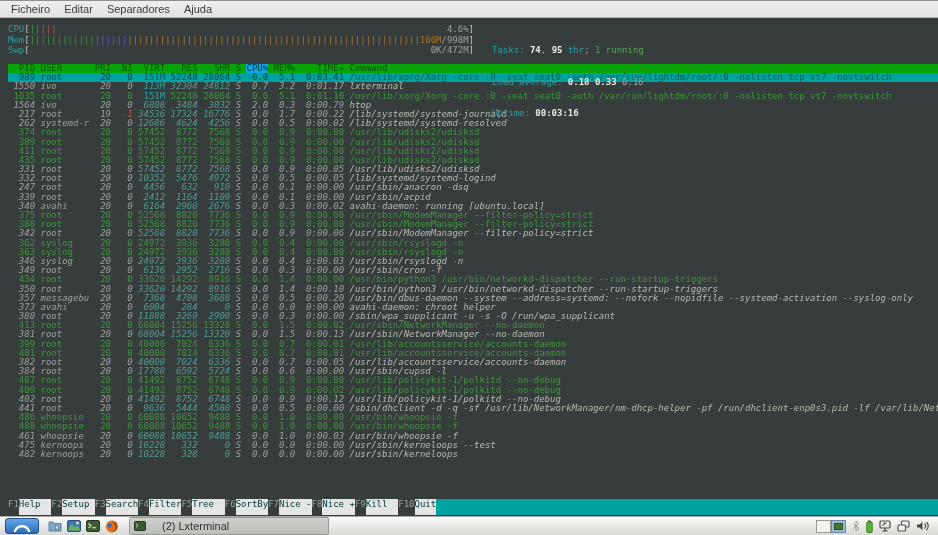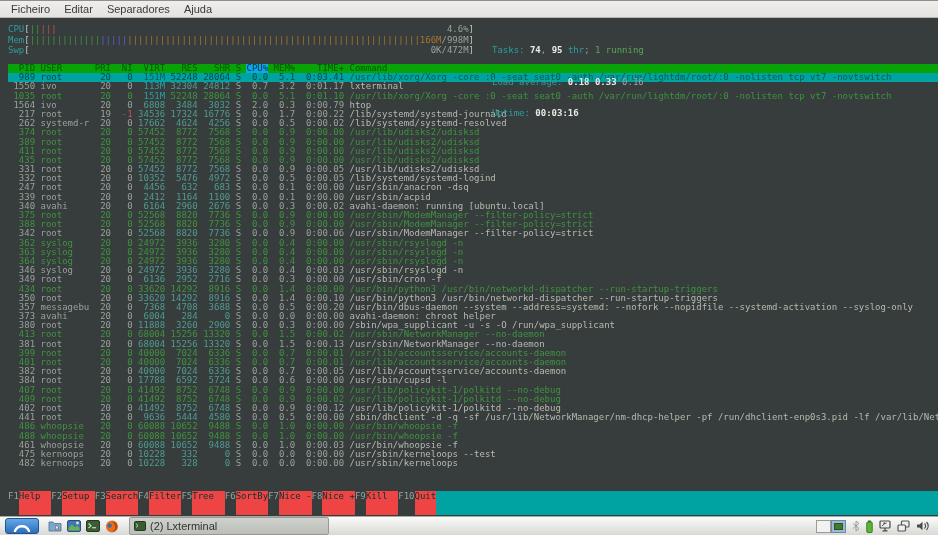--- a/index.html
+++ b/index.html
@@ -28,46 +28,46 @@
   .tick-green{color:#3f923f} .tick-red{color:#c05050} .tick-blue{color:#5560c8} .tick-orange{color:#a9742f}
   .meter-col-right { position:absolute; left:484px; top:0; line-height:10.5px; white-space:pre; }
   .sg-teal{color:#2d9d9d} .sg-bold{color:#e9ebe3;font-weight:bold} .sg-dim{color:#9aa09a}
   .sg-green{color:#55a855} .sg-orange{color:#a9742f}
 
   
   .ptable { flex:1; overflow:hidden; }
   .row { display:block; white-space:pre; height:9.2px; overflow:hidden; width:100%; }
   .hdr { background:#07a307; color:#045804; }
   .hdr-sort { background:#0ea5e9; color:#003a3a; }
-  .r-n { color:#9aa09a; }
+  .r-n { color:#9aa09a;font-style:italic; }
   .r-g { color:#3f923f; }
   .r-sel { background:#00a2a2; color:#024c4c; }
   .f-teal{color:#2d9d9d} .f-mem{color:#4f9a8f} .f-red{color:#c05050}
   .f-run{color:#57aa57} .f-cmd{color:#b6bab0}
   .r-sel .f-teal,.r-sel .f-mem{color:#045e5e}
   .r-sel .f-cmd{color:#046049}
 
   
-  .fnbar { display:flex; white-space:pre; height:24px; line-height:10px; margin-top:auto; margin-left:-8px; padding-left:8px; }
+  .fnbar { display:flex; white-space:pre; height:16px; line-height:10px; margin-top:auto; margin-left:-8px; padding-left:8px; }
   .fk { display:flex; }
   .fk-key { color:#9aa09a; }
-  .fk-label { background:#ef4444; color:#013535; }
+  .fk-label { background:#e5e5e5; color:#013535; }
   .fk-fill { flex:1; background:#00a2a2; }
 
   
   .taskbar { position:absolute; left:0; right:0; bottom:0; height:19px;
     background:linear-gradient(#fbfbfa,#d8d8d4); border-top:1px solid #a8a8a4;
     display:flex; align-items:center; padding:0 5px; }
   .menu-button { width:34px; height:16px; border-radius:3px; margin-right:6px;
     background:linear-gradient(#66a7e8,#2b6db8); border:1px solid #1e558f;
     display:flex; align-items:center; justify-content:center; cursor:pointer; }
   .launcher { width:17px; height:16px; display:flex; align-items:center; justify-content:center; margin:0 1px; cursor:pointer; }
   .task-button { margin-left:8px; height:16px; width:200px; display:flex; align-items:center;
     background:linear-gradient(#cfd1cd,#bcbeba); border:1px solid #979995; border-radius:2px;
-    padding:8px 4px; gap:4px; cursor:pointer; }
+    padding:8px 4px; gap:16px; cursor:pointer; }
   .task-label { font-size:11px; color:#333; white-space:nowrap; overflow:hidden; }
   .tray { margin-left:auto; display:flex; align-items:center; gap:6px; padding-right:3px; }
   .pager { display:flex; cursor:pointer; }
   .pager-cell { width:15px; height:13px; border:1px solid #9a9c98; background:#f2f2f0; }
   .pager-cell.active { background:#9db9d4; border-color:#6d89a4; display:flex; align-items:center; justify-content:center; }
   .pager-mini { width:9px; height:7px; background:#3f7a2f; border:1px solid #2c5520; }
   .tray-icon { display:flex; align-items:center; justify-content:center; cursor:pointer; }
 </style>
 </head>
 <body>
@@ -95,36 +95,35 @@
       </div>
     </div>
 
     <div class="ptable" id="ptable">
         <div class="row hdr"><span>  PID</span> <span>USER     </span> <span>PRI</span> <span> NI</span> <span> VIRT</span> <span>  RES</span> <span>  SHR</span> <span>S</span> <span class="hdr-sort">CPU%</span> <span>MEM%</span> <span>   TIME+</span> <span>Command</span></div>
         <div class="row r-sel"><span>  989</span> <span>root     </span> <span> 20</span> <span>  0</span> <span class="f-teal"> 151M</span> <span>52248</span> <span>28064</span> <span>S</span> <span> 0.0</span> <span> 5.1</span> <span> 0:03.41</span> <span class="f-cmd">/usr/lib/xorg/Xorg -core :0 -seat seat0 -auth /var/run/lightdm/root/:0 -nolisten tcp vt7 -novtswitch</span></div>
         <div class="row r-n"><span> 1550</span> <span>ivo      </span> <span> 20</span> <span>  0</span> <span class="f-teal"> 113M</span> <span class="f-mem">32304</span> <span class="f-mem">24812</span> <span>S</span> <span> 0.7</span> <span> 3.2</span> <span> 0:01.17</span> <span class="f-cmd">lxterminal</span></div>
         <div class="row r-g"><span> 1035</span> <span>root     </span> <span> 20</span> <span>  0</span> <span class="f-teal"> 151M</span> <span>52248</span> <span>28064</span> <span>S</span> <span> 0.0</span> <span> 5.1</span> <span> 0:01.10</span> <span>/usr/lib/xorg/Xorg -core :0 -seat seat0 -auth /var/run/lightdm/root/:0 -nolisten tcp vt7 -novtswitch</span></div>
         <div class="row r-n"><span> 1564</span> <span>ivo      </span> <span> 20</span> <span>  0</span> <span class="f-mem"> 6808</span> <span class="f-mem"> 3484</span> <span class="f-mem"> 3032</span> <span>S</span> <span> 2.0</span> <span> 0.3</span> <span> 0:00.79</span> <span class="f-cmd">htop</span></div>
         <div class="row r-n"><span>  217</span> <span>root     </span> <span> 19</span> <span class="f-red"> -1</span> <span class="f-mem">34536</span> <span class="f-mem">17324</span> <span class="f-mem">16776</span> <span>S</span> <span> 0.0</span> <span> 1.7</span> <span> 0:00.22</span> <span class="f-cmd">/lib/systemd/systemd-journald</span></div>
-        <div class="row r-n"><span>  262</span> <span>systemd-r</span> <span> 20</span> <span>  0</span> <span class="f-mem">17662</span> <span class="f-mem"> 4624</span> <span class="f-mem"> 4256</span> <span>S</span> <span> 0.0</span> <span> 0.5</span> <span> 0:00.02</span> <span class="f-cmd">/lib/systemd/systemd-resolved</span></div>
+        <div class="row r-n"><span>  262</span> <span>systemd-r</span> <span> 20</span> <span>  0</span> <span class="f-mem">12686</span> <span class="f-mem"> 4624</span> <span class="f-mem"> 4256</span> <span>S</span> <span> 0.0</span> <span> 0.5</span> <span> 0:00.02</span> <span class="f-cmd">/lib/systemd/systemd-resolved</span></div>
         <div class="row r-g"><span>  374</span> <span>root     </span> <span> 20</span> <span>  0</span> <span>57452</span> <span> 8772</span> <span> 7568</span> <span>S</span> <span> 0.0</span> <span> 0.9</span> <span> 0:00.00</span> <span>/usr/lib/udisks2/udisksd</span></div>
         <div class="row r-g"><span>  389</span> <span>root     </span> <span> 20</span> <span>  0</span> <span>57452</span> <span> 8772</span> <span> 7568</span> <span>S</span> <span> 0.0</span> <span> 0.9</span> <span> 0:00.00</span> <span>/usr/lib/udisks2/udisksd</span></div>
         <div class="row r-g"><span>  411</span> <span>root     </span> <span> 20</span> <span>  0</span> <span>57452</span> <span> 8772</span> <span> 7568</span> <span>S</span> <span> 0.0</span> <span> 0.9</span> <span> 0:00.00</span> <span>/usr/lib/udisks2/udisksd</span></div>
         <div class="row r-g"><span>  435</span> <span>root     </span> <span> 20</span> <span>  0</span> <span>57452</span> <span> 8772</span> <span> 7568</span> <span>S</span> <span> 0.0</span> <span> 0.9</span> <span> 0:00.00</span> <span>/usr/lib/udisks2/udisksd</span></div>
         <div class="row r-n"><span>  331</span> <span>root     </span> <span> 20</span> <span>  0</span> <span class="f-mem">57452</span> <span class="f-mem"> 8772</span> <span class="f-mem"> 7568</span> <span>S</span> <span> 0.0</span> <span> 0.9</span> <span> 0:00.05</span> <span class="f-cmd">/usr/lib/udisks2/udisksd</span></div>
         <div class="row r-n"><span>  332</span> <span>root     </span> <span> 20</span> <span>  0</span> <span class="f-mem">10352</span> <span class="f-mem"> 5476</span> <span class="f-mem"> 4972</span> <span>S</span> <span> 0.0</span> <span> 0.5</span> <span> 0:00.05</span> <span class="f-cmd">/lib/systemd/systemd-logind</span></div>
-        <div class="row r-n"><span>  247</span> <span>root     </span> <span> 20</span> <span>  0</span> <span class="f-mem"> 4456</span> <span class="f-mem">  632</span> <span class="f-mem">  683</span> <span>S</span> <span> 0.0</span> <span> 0.1</span> <span> 0:00.00</span> <span class="f-cmd">/usr/sbin/anacron -dsq</span></div>
+        <div class="row r-n"><span>  247</span> <span>root     </span> <span> 20</span> <span>  0</span> <span class="f-mem"> 4456</span> <span class="f-mem">  632</span> <span class="f-mem">  910</span> <span>S</span> <span> 0.0</span> <span> 0.1</span> <span> 0:00.00</span> <span class="f-cmd">/usr/sbin/anacron -dsq</span></div>
         <div class="row r-n"><span>  339</span> <span>root     </span> <span> 20</span> <span>  0</span> <span class="f-mem"> 2412</span> <span class="f-mem"> 1164</span> <span class="f-mem"> 1100</span> <span>S</span> <span> 0.0</span> <span> 0.1</span> <span> 0:00.00</span> <span class="f-cmd">/usr/sbin/acpid</span></div>
         <div class="row r-n"><span>  340</span> <span>avahi    </span> <span> 20</span> <span>  0</span> <span class="f-mem"> 6164</span> <span class="f-mem"> 2960</span> <span class="f-mem"> 2676</span> <span>S</span> <span> 0.0</span> <span> 0.3</span> <span> 0:00.02</span> <span class="f-cmd">avahi-daemon: running [ubuntu.local]</span></div>
         <div class="row r-g"><span>  375</span> <span>root     </span> <span> 20</span> <span>  0</span> <span>52568</span> <span> 8820</span> <span> 7736</span> <span>S</span> <span> 0.0</span> <span> 0.9</span> <span> 0:00.00</span> <span>/usr/sbin/ModemManager --filter-policy=strict</span></div>
         <div class="row r-g"><span>  388</span> <span>root     </span> <span> 20</span> <span>  0</span> <span>52568</span> <span> 8820</span> <span> 7736</span> <span>S</span> <span> 0.0</span> <span> 0.9</span> <span> 0:00.00</span> <span>/usr/sbin/ModemManager --filter-policy=strict</span></div>
         <div class="row r-n"><span>  342</span> <span>root     </span> <span> 20</span> <span>  0</span> <span class="f-mem">52568</span> <span class="f-mem"> 8820</span> <span class="f-mem"> 7736</span> <span>S</span> <span> 0.0</span> <span> 0.9</span> <span> 0:00.06</span> <span class="f-cmd">/usr/sbin/ModemManager --filter-policy=strict</span></div>
         <div class="row r-g"><span>  362</span> <span>syslog   </span> <span> 20</span> <span>  0</span> <span>24972</span> <span> 3936</span> <span> 3280</span> <span>S</span> <span> 0.0</span> <span> 0.4</span> <span> 0:00.00</span> <span>/usr/sbin/rsyslogd -n</span></div>
         <div class="row r-g"><span>  363</span> <span>syslog   </span> <span> 20</span> <span>  0</span> <span>24972</span> <span> 3936</span> <span> 3280</span> <span>S</span> <span> 0.0</span> <span> 0.4</span> <span> 0:00.00</span> <span>/usr/sbin/rsyslogd -n</span></div>
-        <div class="row r-g"><span>  364</span> <span>syslog   </span> <span> 20</span> <span>  0</span> <span>24972</span> <span> 3936</span> <span> 3280</span> <span>S</span> <span> 0.0</span> <span> 0.4</span> <span> 0:00.00</span> <span>/usr/sbin/rsyslogd -n</span></div>
         <div class="row r-n"><span>  346</span> <span>syslog   </span> <span> 20</span> <span>  0</span> <span class="f-mem">24972</span> <span class="f-mem"> 3936</span> <span class="f-mem"> 3280</span> <span>S</span> <span> 0.0</span> <span> 0.4</span> <span> 0:00.03</span> <span class="f-cmd">/usr/sbin/rsyslogd -n</span></div>
         <div class="row r-n"><span>  349</span> <span>root     </span> <span> 20</span> <span>  0</span> <span class="f-mem"> 6136</span> <span class="f-mem"> 2952</span> <span class="f-mem"> 2716</span> <span>S</span> <span> 0.0</span> <span> 0.3</span> <span> 0:00.00</span> <span class="f-cmd">/usr/sbin/cron -f</span></div>
         <div class="row r-g"><span>  434</span> <span>root     </span> <span> 20</span> <span>  0</span> <span>33620</span> <span>14292</span> <span> 8916</span> <span>S</span> <span> 0.0</span> <span> 1.4</span> <span> 0:00.00</span> <span>/usr/bin/python3 /usr/bin/networkd-dispatcher --run-startup-triggers</span></div>
         <div class="row r-n"><span>  350</span> <span>root     </span> <span> 20</span> <span>  0</span> <span class="f-mem">33620</span> <span class="f-mem">14292</span> <span class="f-mem"> 8916</span> <span>S</span> <span> 0.0</span> <span> 1.4</span> <span> 0:00.10</span> <span class="f-cmd">/usr/bin/python3 /usr/bin/networkd-dispatcher --run-startup-triggers</span></div>
         <div class="row r-n"><span>  357</span> <span>messagebu</span> <span> 20</span> <span>  0</span> <span class="f-mem"> 7368</span> <span class="f-mem"> 4708</span> <span class="f-mem"> 3688</span> <span>S</span> <span> 0.0</span> <span> 0.5</span> <span> 0:00.20</span> <span class="f-cmd">/usr/bin/dbus-daemon --system --address=systemd: --nofork --nopidfile --systemd-activation --syslog-only</span></div>
         <div class="row r-n"><span>  373</span> <span>avahi    </span> <span> 20</span> <span>  0</span> <span class="f-mem"> 6004</span> <span class="f-mem">  284</span> <span class="f-mem">    0</span> <span>S</span> <span> 0.0</span> <span> 0.0</span> <span> 0:00.00</span> <span class="f-cmd">avahi-daemon: chroot helper</span></div>
         <div class="row r-n"><span>  380</span> <span>root     </span> <span> 20</span> <span>  0</span> <span class="f-mem">11888</span> <span class="f-mem"> 3260</span> <span class="f-mem"> 2900</span> <span>S</span> <span> 0.0</span> <span> 0.3</span> <span> 0:00.00</span> <span class="f-cmd">/sbin/wpa_supplicant -u -s -O /run/wpa_supplicant</span></div>
         <div class="row r-g"><span>  413</span> <span>root     </span> <span> 20</span> <span>  0</span> <span>68004</span> <span>15256</span> <span>13320</span> <span>S</span> <span> 0.0</span> <span> 1.5</span> <span> 0:00.02</span> <span>/usr/sbin/NetworkManager --no-daemon</span></div>
         <div class="row r-n"><span>  381</span> <span>root     </span> <span> 20</span> <span>  0</span> <span class="f-mem">68004</span> <span class="f-mem">15256</span> <span class="f-mem">13320</span> <span>S</span> <span> 0.0</span> <span> 1.5</span> <span> 0:00.13</span> <span class="f-cmd">/usr/sbin/NetworkManager --no-daemon</span></div>
         <div class="row r-g"><span>  399</span> <span>root     </span> <span> 20</span> <span>  0</span> <span>40000</span> <span> 7024</span> <span> 6336</span> <span>S</span> <span> 0.0</span> <span> 0.7</span> <span> 0:00.01</span> <span>/usr/lib/accountsservice/accounts-daemon</span></div>

